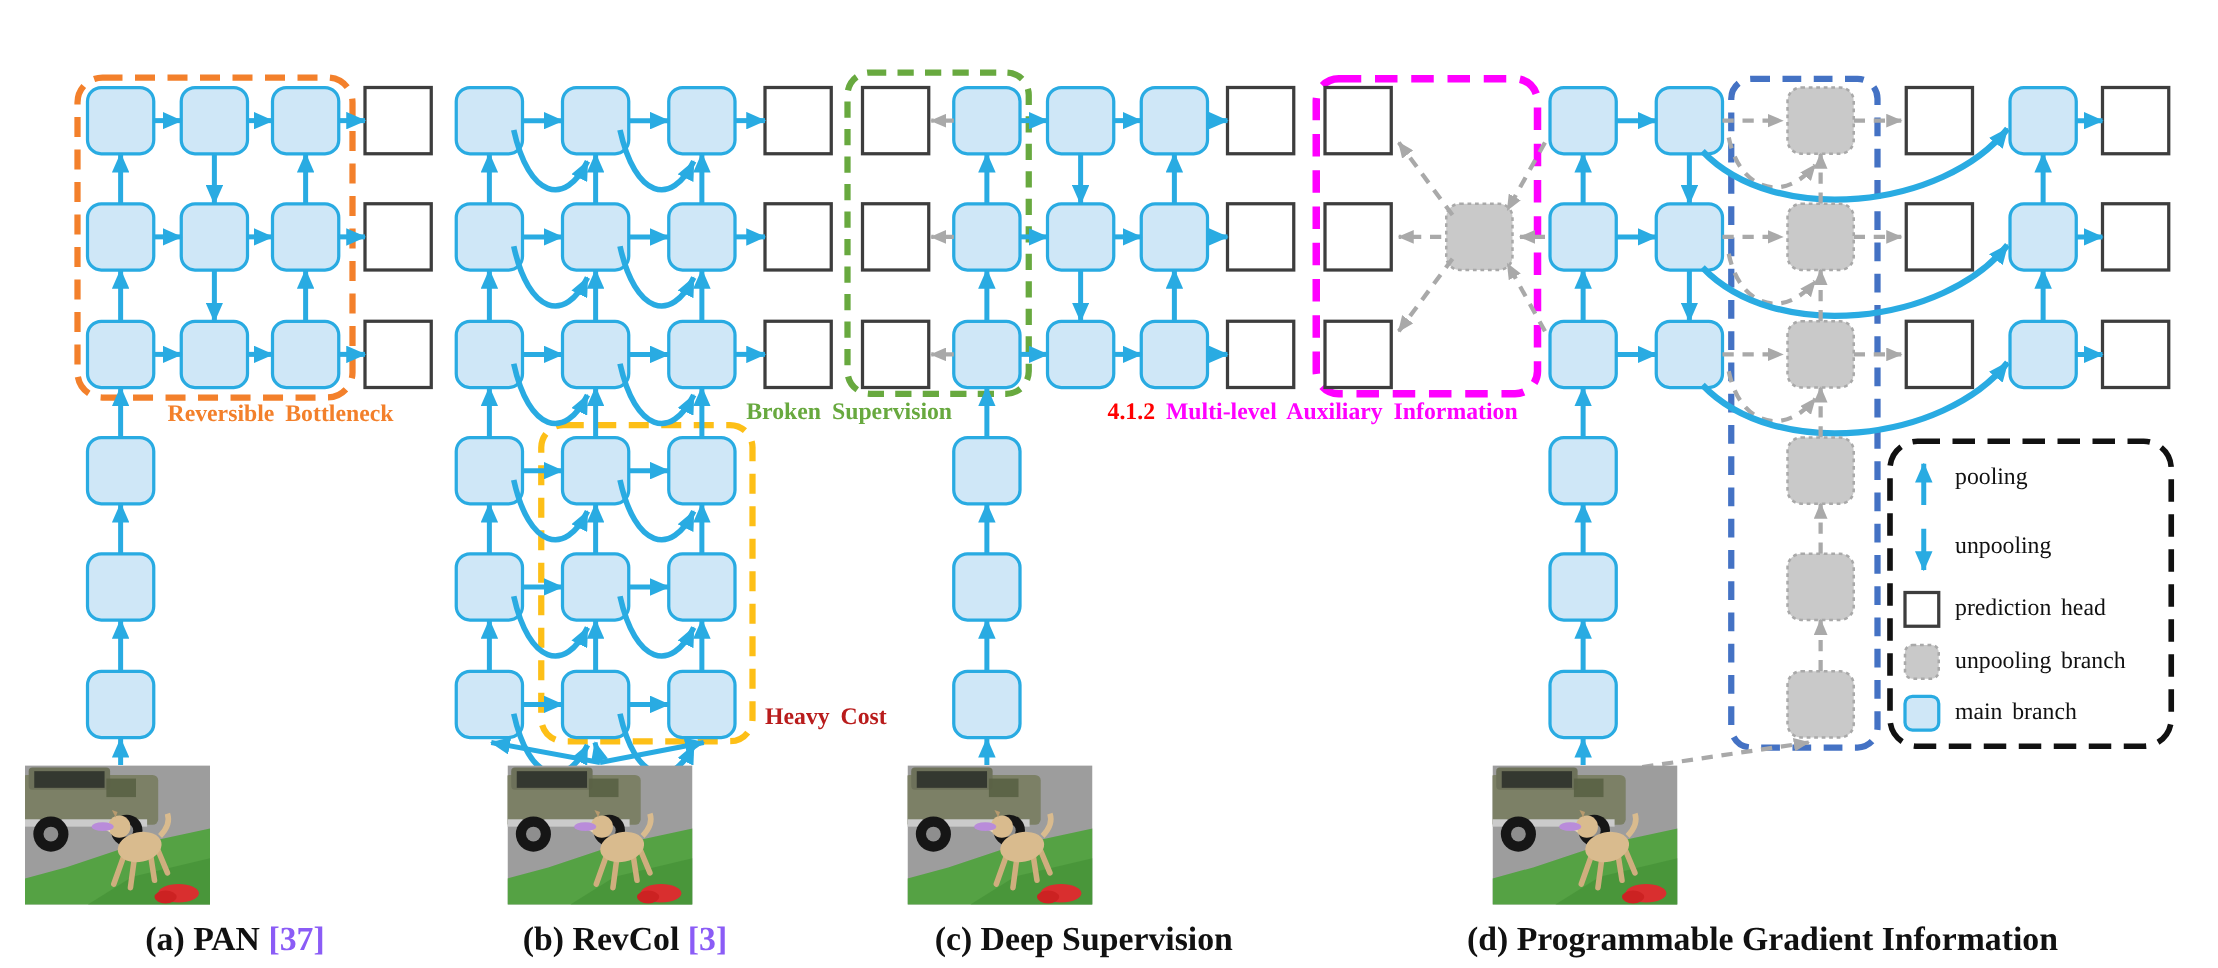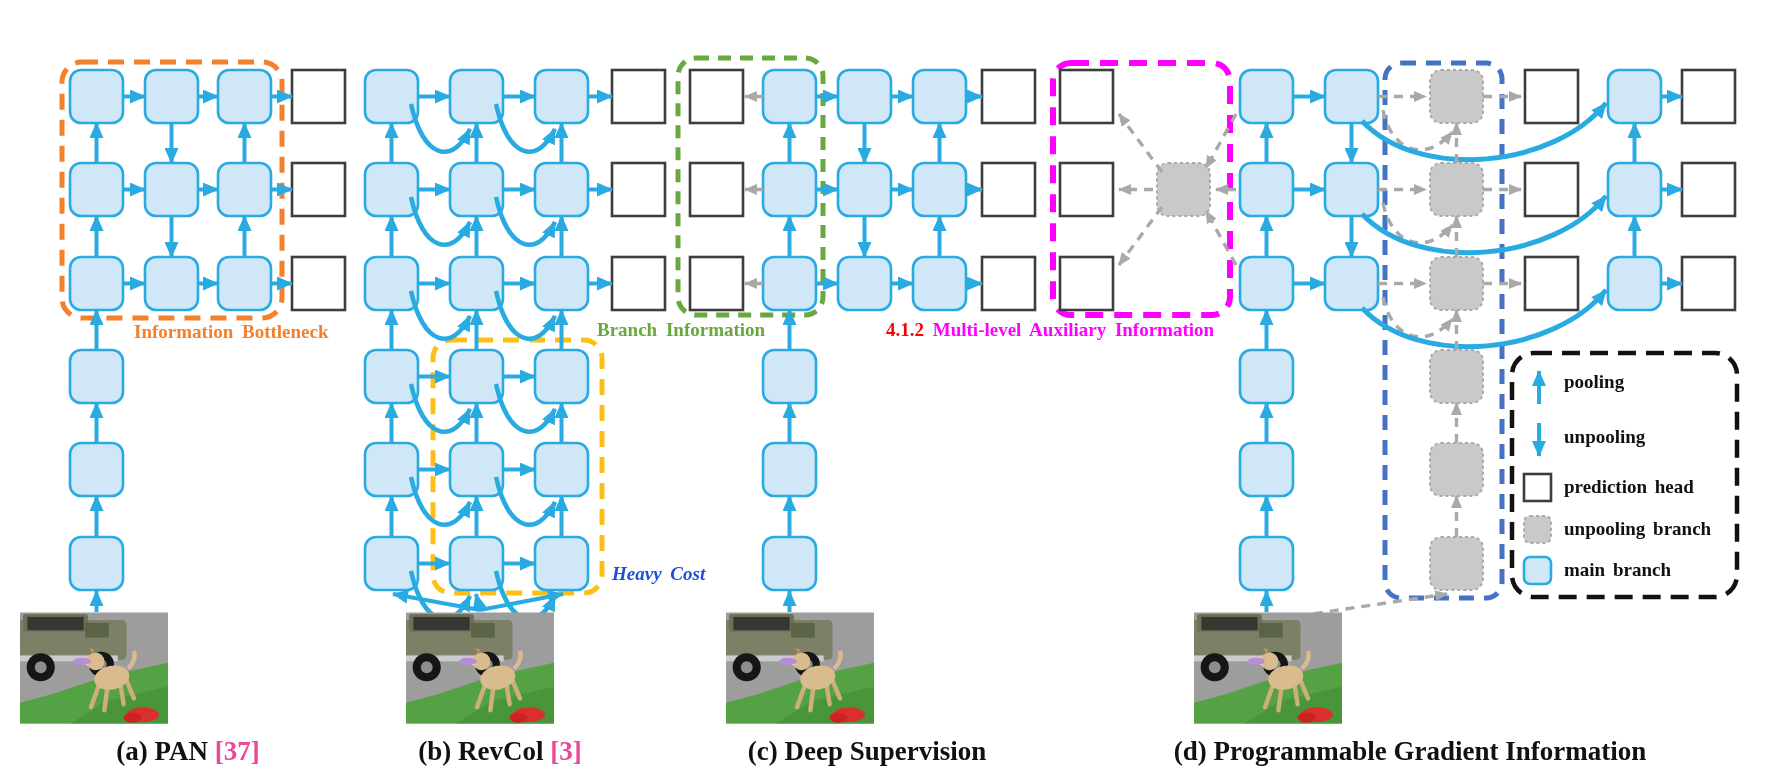--- a/index.html
+++ b/index.html
@@ -20,29 +20,29 @@
   .ro{stroke:#f3802b;stroke-width:5;stroke-dasharray:16 10;}
   .ry{stroke:#fdbf17;stroke-width:5;stroke-dasharray:16 10;}
   .rg{stroke:#68a93f;stroke-width:5;stroke-dasharray:13 9;}
   .rm{stroke:#ff00ff;stroke-width:6;stroke-dasharray:18 11;}
   .rb{stroke:#4472c4;stroke-width:5;stroke-dasharray:15 10;}
   .lg{stroke:#111;stroke-width:4.5;stroke-dasharray:18 10;fill:none;}
   
   .lbl{position:absolute;font-weight:bold;font-size:19px;white-space:nowrap;word-spacing:4px;}
   .ob{color:#f3802b;}
   .gb2{color:#68a93f;}
-  .yb{color:#1d4ed8;font-style:italic;}
+  .yb{color:#b91c1c;}
   .ml{color:#ff00ff;}
   .arv{color:#4472c4;}
   .num{color:#ff0000;margin-top:16px;}
-  .leg{position:absolute;left:1564px;font-weight:bold;font-size:19px;color:#111;
+  .leg{position:absolute;left:1564px;font-weight:normal;font-size:19px;color:#111;
        white-space:nowrap;word-spacing:3px;}
   .cap{position:absolute;top:736px;font-weight:bold;font-size:27px;color:#111;
        transform:translateX(-50%);white-space:nowrap;}
-  .ref{color:#ec4899;}
+  .ref{color:#8b5cf6;}
 </style>
 </head>
 <body>
 
 <div class="canvas">
 
   <svg class="fig" width="1774" height="774" viewBox="0 0 1774 774">
     <defs>
       <marker id="mB" markerUnits="userSpaceOnUse" markerWidth="16" markerHeight="14" refX="15" refY="7" orient="auto">
           <path d="M0,0L16,7L0,14Z" fill="#29abe2"></path>
@@ -294,22 +294,22 @@
         <use href="#photo" x="1194" y="612" width="148" height="112"></use>
         <rect x="1512" y="353" width="225" height="244" rx="22" class="lg"></rect>
         <line x1="1539" y1="404" x2="1539" y2="371" class="ab" marker-end="url(#mB)"></line>
         <line x1="1539" y1="423" x2="1539" y2="456" class="ab" marker-end="url(#mB)"></line>
         <rect x="1524" y="474" width="27" height="27" class="pb"></rect>
         <rect x="1524" y="516" width="27" height="27" rx="6" class="xb"></rect>
         <rect x="1524" y="557" width="27" height="27" rx="6" class="mb"></rect>
       </g>
   </svg>
 
-  <div class="lbl ob" style="left:134px;top:321px">Information Bottleneck</div>
-  <div class="lbl gb2" style="left:597px;top:319px">Branch Information</div>
+  <div class="lbl ob" style="left:134px;top:321px">Reversible Bottleneck</div>
+  <div class="lbl gb2" style="left:597px;top:319px">Broken Supervision</div>
   <div class="lbl yb" style="left:612px;top:563px">Heavy Cost</div>
   <div class="lbl ml" style="left:886px;top:319px">
     <span class="num">4.1.2</span>
     <span>Multi-level Auxiliary Information</span>
   </div>
 
   <div class="leg" style="top:371px">pooling</div>
   <div class="leg" style="top:426px">unpooling</div>
   <div class="leg" style="top:476px">prediction head</div>
   <div class="leg" style="top:518px">unpooling branch</div>

